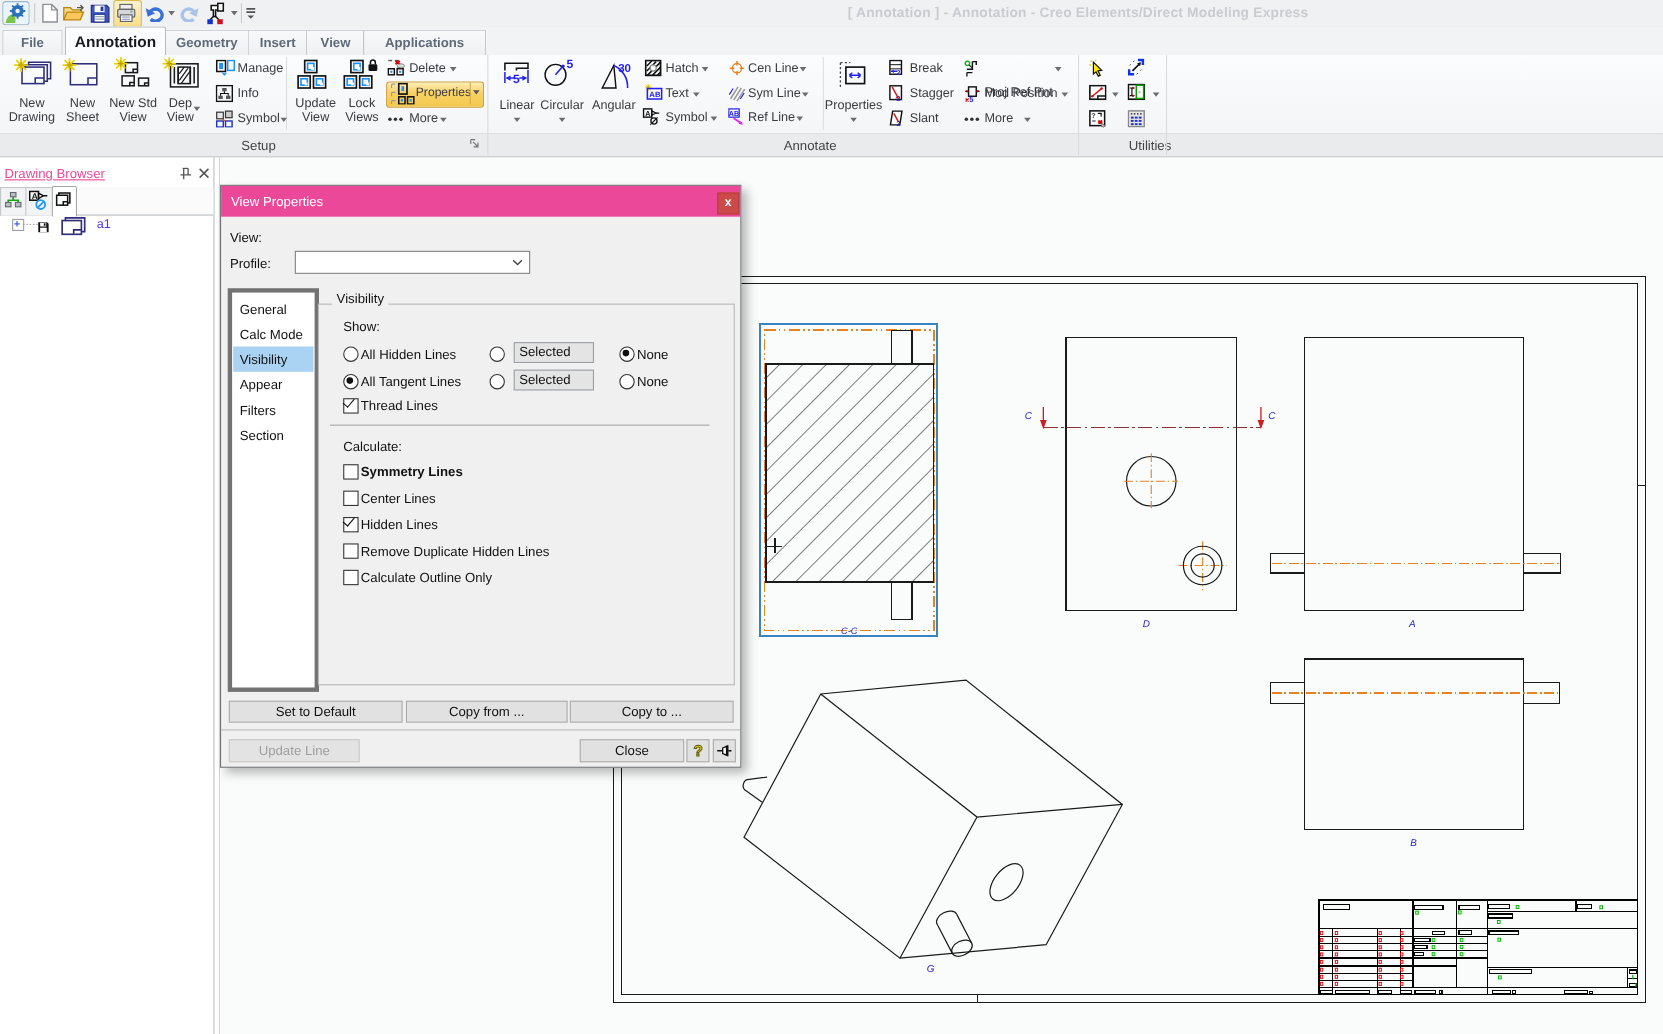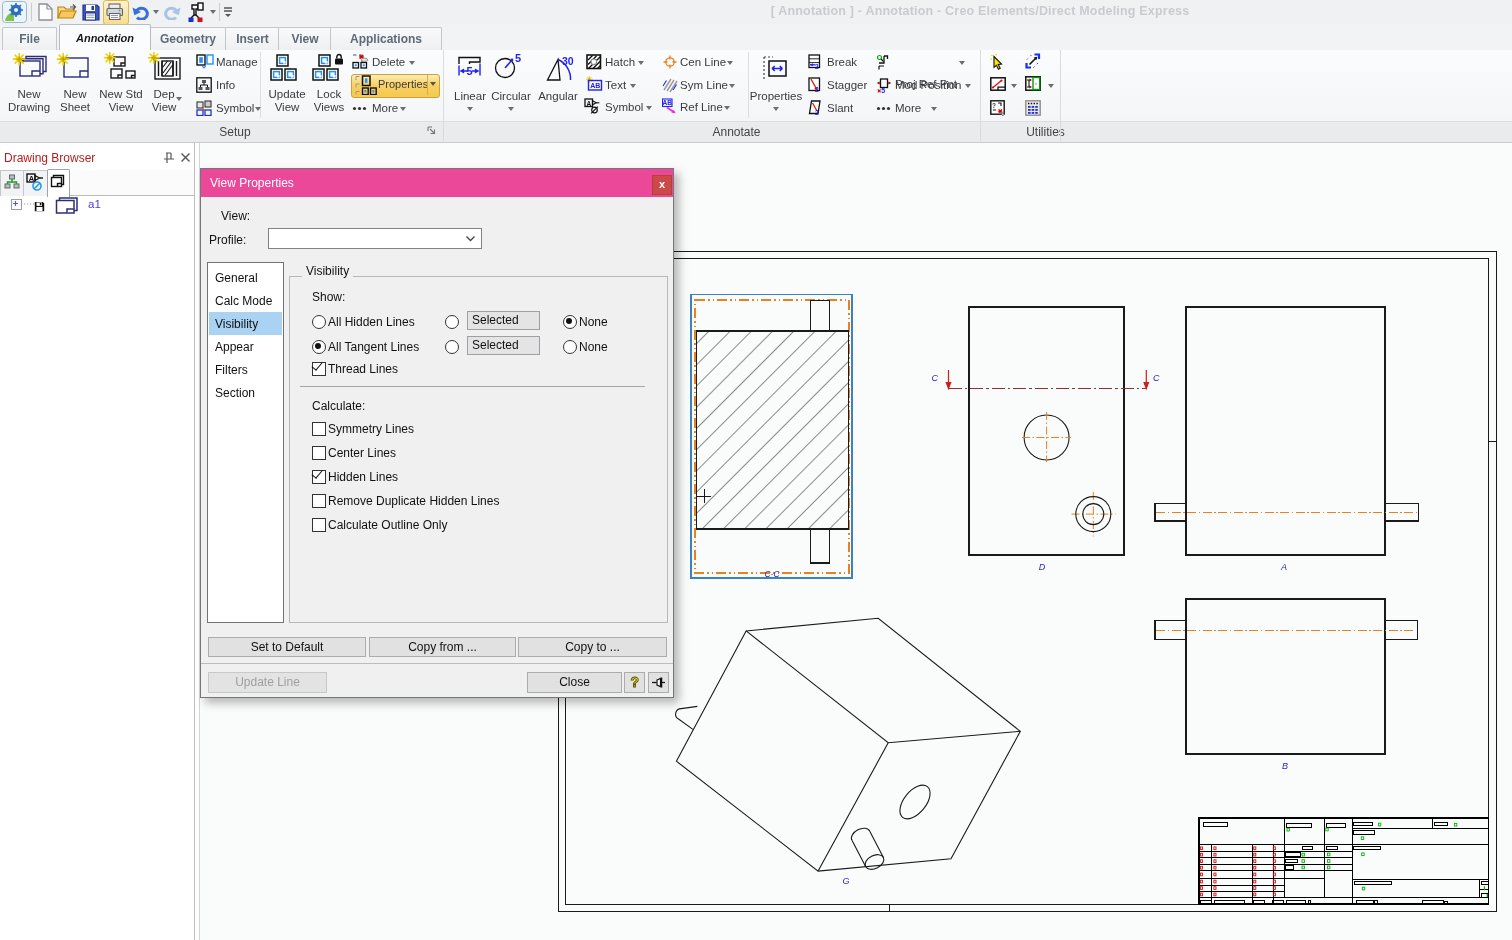--- a/index.html
+++ b/index.html
@@ -3,34 +3,34 @@
 <style>
 html,body{margin:0;padding:0;background:#fff;font-family:"Liberation Sans",sans-serif;}
 #root{position:relative;width:1512px;height:940px;overflow:hidden;background:#fff;}
 .abs{position:absolute;}
 
 #topbar{left:0;top:0;width:1512px;height:24px;background:#f0f1f2;border-bottom:1px solid #e3e5e7;}
 #apptitle{left:690px;top:4px;width:580px;text-align:center;font-size:12.5px;font-weight:bold;color:#c8cbd0;letter-spacing:.2px;}
 
 #tabrow{left:0;top:24px;width:1512px;height:26px;background:#f2f3f4;}
 .tab{position:absolute;top:3px;height:22px;line-height:23px;text-align:center;font-size:12px;font-weight:bold;color:#5e6a78;background:linear-gradient(#f8f9fa,#eef0f1);border:1px solid #c3c7cb;border-bottom:none;border-radius:2px 2px 0 0;}
-.tab.sel{top:0;height:25px;line-height:27px;background:#fbfcfd;border-color:#b7bcc0;color:#17191e;font-size:11px;z-index:3;font-style:italic;}
+.tab.sel{top:0;height:25px;line-height:27px;background:#fbfcfd;border-color:#b7bcc0;color:#17191e;font-size:14px;z-index:3;}
 
 #ribbon{left:0;top:50px;width:1512px;height:92px;background:linear-gradient(#fbfcfd,#f4f6f7 70%,#f0f2f3);}
 #band{position:absolute;left:0;top:71px;width:1512px;height:20px;background:#eaebed;border-top:1px solid #dcdee0;border-bottom:1px solid #c9ccce;}
 .bandlbl{position:absolute;top:3px;font-size:12px;color:#444;text-align:center;padding-left:25px;}
 .vsep{position:absolute;top:0;width:1px;height:91px;background:#d9dbdd;}
 .vsep2{position:absolute;top:2px;width:1px;height:66px;background:#dcdee0;}
 .biglbl{position:absolute;font-size:11.5px;color:#3a3a40;text-align:center;line-height:13px;}
 .smtxt{position:absolute;font-size:11.5px;color:#3a3a40;}
 .caret{position:absolute;width:0;height:0;border-left:3.5px solid transparent;border-right:3.5px solid transparent;border-top:4px solid #6a6e73;}
 
 #panel{left:0;top:142px;width:194px;height:798px;background:#fff;border-right:1px solid #bdbdbd;}
 #panel2{left:195px;top:142px;width:4px;height:798px;background:#fff;border-right:1px solid #d4d4d4;}
-#ptitle{left:4px;top:9px;font-size:12px;color:#b91c1c;}
+#ptitle{left:4px;top:9px;font-size:12px;color:#ec4899;text-decoration:underline;}
 
 #dlg{left:200px;top:168px;width:472px;height:528px;background:#f0f0f0;border:1px solid #747678;box-shadow:5px 5px 9px rgba(0,0,0,.28);z-index:50;}
 #dlgtitle{left:0;top:0;width:472px;height:28px;background:#ec4899;}
 #dlgtitle span{position:absolute;left:9px;top:7px;color:#fff;font-size:12px;}
 #dlgx{position:absolute;right:1px;top:6px;width:18px;height:18px;background:#cb4a49;border:1px solid #bb3c3c;color:#fff;font-size:11px;font-weight:bold;text-align:center;line-height:16px;}
 .dlbl{position:absolute;font-size:12px;color:#111;}
 .btn{position:absolute;background:#e1e1e1;border:1px solid #acacac;font-size:12px;color:#111;text-align:center;}
 .radio{position:absolute;width:12px;height:12px;border:1.4px solid #333;border-radius:50%;background:#fff;}
 .radio.on::after{content:"";position:absolute;left:2.4px;top:2.4px;width:6px;height:6px;border-radius:50%;background:#111;}
 .cb{position:absolute;width:12px;height:12px;border:1.4px solid #333;background:#fff;}
@@ -673,29 +673,29 @@
           </g>
         </svg>
     </div>
   </div>
 
   <div class="abs" id="dlg">
     <div class="abs" id="dlgtitle">
         <span>View Properties</span>
         <div id="dlgx">x</div>
       </div>
-    <div class="dlbl" style="left:8px;top:40px;margin-left:12px;">View:</div>
+    <div class="dlbl" style="left:8px;top:40px;">View:</div>
     <div class="dlbl" style="left:8px;top:64px;">Profile:</div>
     <div class="abs" style="left:67px;top:59px;width:212px;height:19px;background:#fff;border:1px solid #828282;">
       <svg style="position:absolute;right:6px;top:7px" width="9" height="6">
           <path d="M0.5,0.5 L4.5,4.5 L8.5,0.5" stroke="#444" stroke-width="1.3" fill="none"></path>
         </svg>
     </div>
 
-    <div class="abs" style="left:6px;top:93px;width:75px;height:359px;background:#fff;border:1px solid #737373;">
+    <div class="abs" style="left:6px;top:93px;width:75px;height:359px;background:#fff;border:4px solid #737373;">
       <div class="dlbl" style="left:7px;top:8px;">General</div>
       <div class="dlbl" style="left:7px;top:31px;">Calc Mode</div>
       <div class="abs" style="left:1px;top:49px;width:73px;height:23px;background:#a9d2f3;"></div>
       <div class="dlbl" style="left:7px;top:54px;">Visibility</div>
       <div class="dlbl" style="left:7px;top:77px;">Appear</div>
       <div class="dlbl" style="left:7px;top:100px;">Filters</div>
       <div class="dlbl" style="left:7px;top:123px;">Section</div>
     </div>
 
     <div class="abs" style="left:88px;top:107px;width:377px;height:345px;border:1px solid #b8b8b8;"></div>
@@ -714,21 +714,21 @@
     <div class="radio" style="left:244px;top:171px;"></div>
     <div class="abs" style="left:266px;top:167px;width:67px;height:17px;background:#e4e4e4;border:1px solid #9aa0a4;font-size:12px;color:#111;line-height:17px;padding-left:4px;">Selected</div>
     <div class="radio" style="left:362px;top:171px;"></div>
     <div class="dlbl" style="left:378px;top:171px;">None</div>
 
     <div class="cb on" style="left:111px;top:193px;"></div>
     <div class="dlbl" style="left:127px;top:193px;">Thread Lines</div>
     <div class="abs" style="left:99px;top:217px;width:345px;height:1px;background:#a5a5a5;"></div>
     <div class="dlbl" style="left:111px;top:230px;">Calculate:</div>
     <div class="cb" style="left:111px;top:253px;"></div>
-    <div class="dlbl" style="left:127px;top:253px;">Symmetry Lines</div>
+    <div class="dlbl" style="left:127px;top:253px;font-weight:bold;">Symmetry Lines</div>
     <div class="cb" style="left:111px;top:277px;"></div>
     <div class="dlbl" style="left:127px;top:277px;">Center Lines</div>
     <div class="cb on" style="left:111px;top:301px;"></div>
     <div class="dlbl" style="left:127px;top:301px;">Hidden Lines</div>
     <div class="cb" style="left:111px;top:325px;"></div>
     <div class="dlbl" style="left:127px;top:325px;">Remove Duplicate Hidden Lines</div>
     <div class="cb" style="left:111px;top:349px;"></div>
     <div class="dlbl" style="left:127px;top:349px;">Calculate Outline Only</div>
 
     <div class="btn" style="left:7px;top:468px;width:156px;height:18px;line-height:18px;">Set to Default</div>

